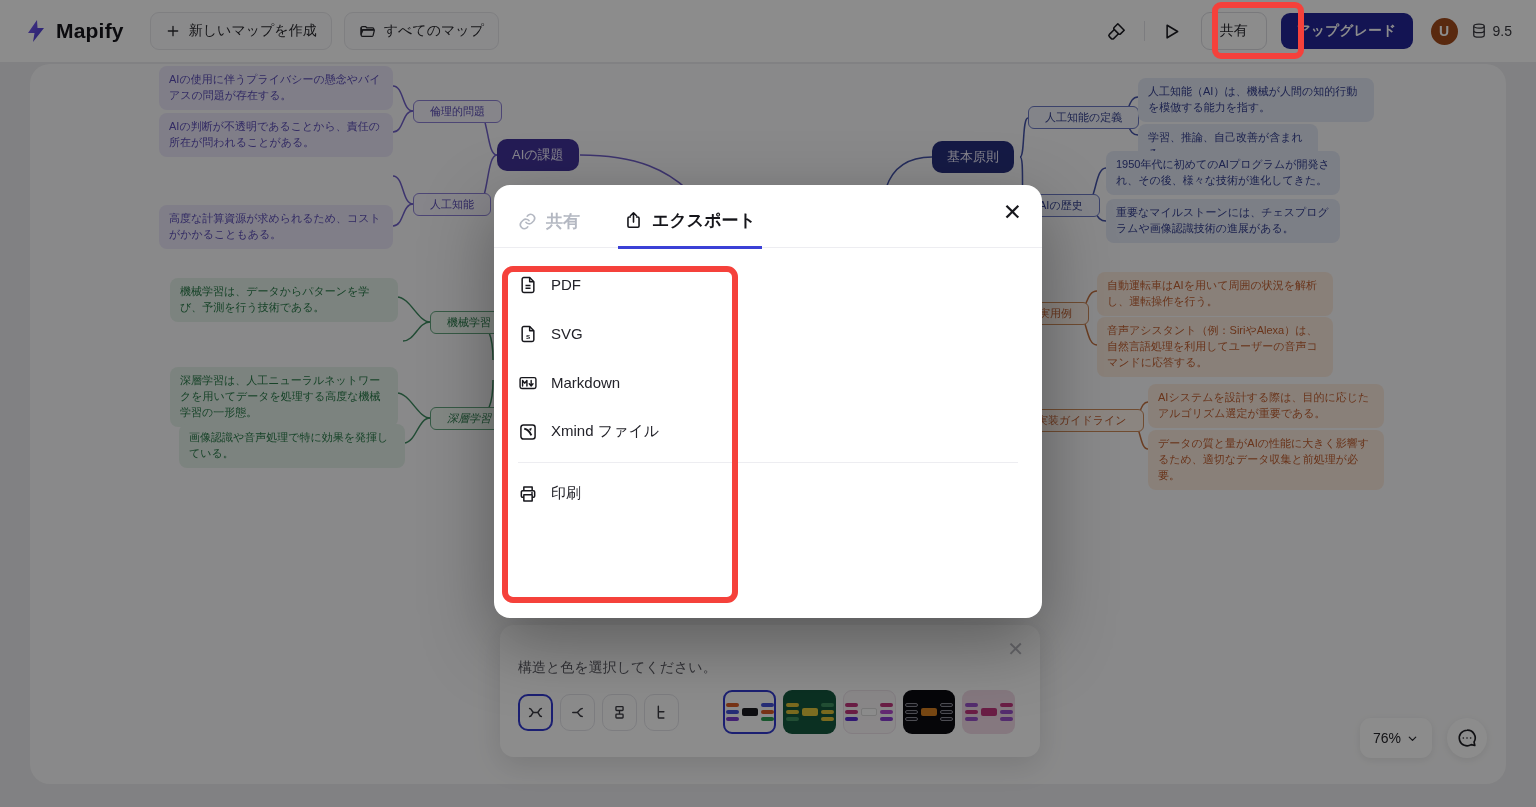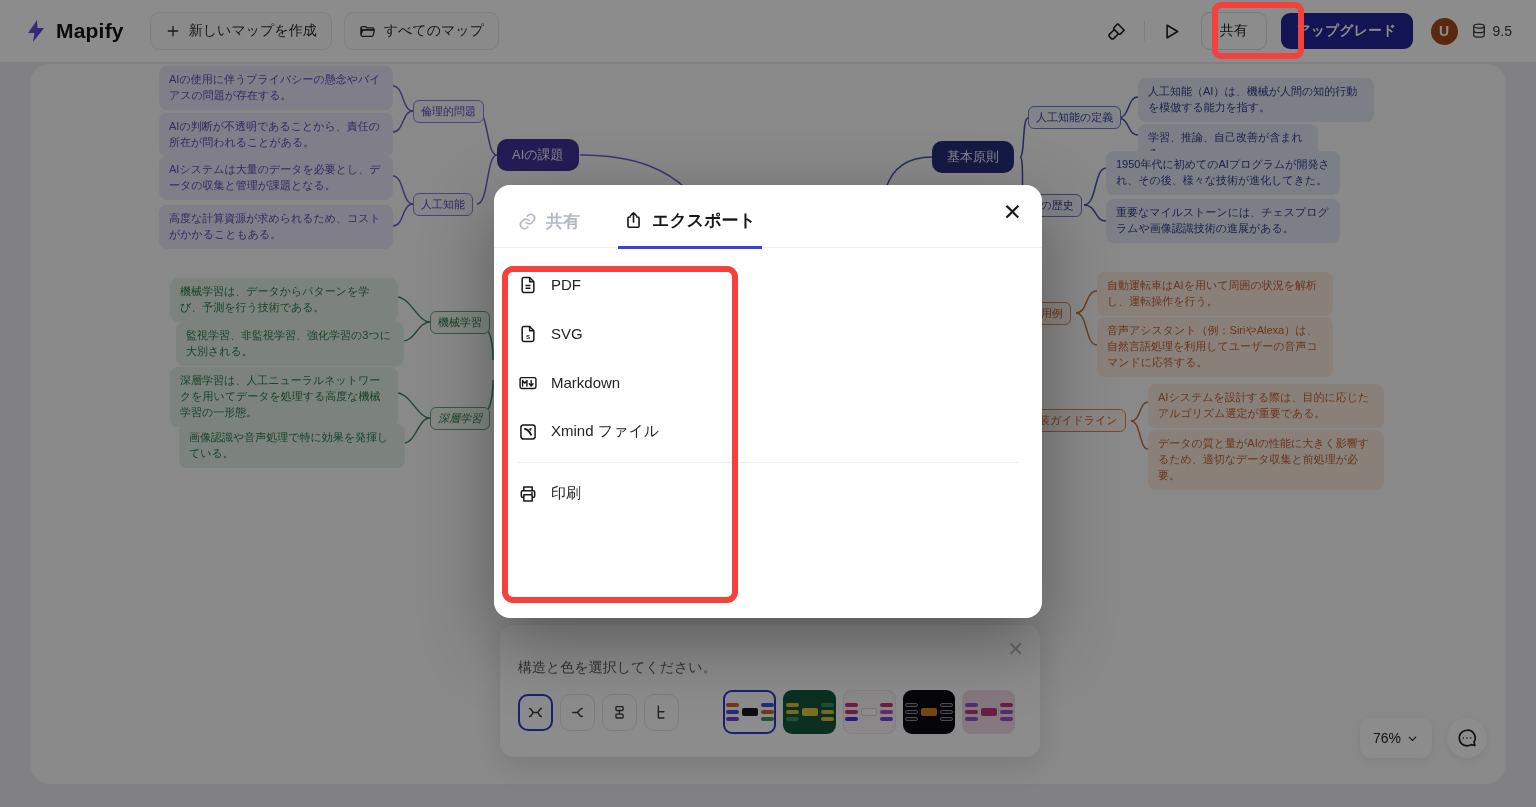--- a/index.html
+++ b/index.html
@@ -27,21 +27,21 @@
 
   
   .canvas { position:absolute; left:30px; top:64px; width:1476px; height:720px; background:#fafafb; border-radius:20px; }
   .lines { position:absolute; left:0; top:0; width:1536px; height:807px; pointer-events:none; }
 
   .node { position:absolute; font-size:11px; line-height:1.45; border-radius:8px; padding:6px 10px; cursor:pointer; }
   .nd-purple { background:#e9e5f8; color:#5b4db5; }
   .nd-green  { background:#e2efe7; color:#2a7a4a; }
   .nd-navy   { background:#e2e7f5; color:#35408f; }
   .nd-orange { background:#fae9dd; color:#bf5f30; }
-  .pill { position:absolute; font-size:11px; padding:3px 7px; border-radius:6px; border:1px solid; white-space:nowrap; cursor:pointer; }
+  .pill { position:absolute; font-size:11px; padding:3px 16px; border-radius:6px; border:1px solid; white-space:nowrap; cursor:pointer; }
   .pl-purple { background:#f4f2fc; border-color:#8d80d6; color:#5b4db5; }
   .pl-green  { background:#eef7f1; border-color:#63a57e; color:#2a7a4a; }
   .pl-navy   { background:#eef1fa; border-color:#6c79c4; color:#35408f; }
   .pl-orange { background:#fdf2ea; border-color:#cd8a5a; color:#bf5f30; }
   .root { position:absolute; font-size:13px; font-weight:500; color:#f2efff; border-radius:10px;
           padding:7px 15px; white-space:nowrap; cursor:pointer; }
   .rt-purple { background:#43339c; }
   .rt-navy   { background:#27307f; }
 
   
@@ -203,27 +203,25 @@
       <path d="M1076,313 C1088,313 1085,291 1097,291"></path>
       <path d="M1076,313 C1088,313 1085,345 1097,345"></path>
       <path d="M1131,421 C1141,421 1139,402 1148,402"></path>
       <path d="M1131,421 C1141,421 1139,449 1148,449"></path>
     </g>
   </svg>
 
   <div class="node nd-purple" style="left:159px; top:66px;  width:234px;">AIの使用に伴うプライバシーの懸念やバイアスの問題が存在する。</div>
   <div class="node nd-purple" style="left:159px; top:113px; width:234px;">AIの判断が不透明であることから、責任の所在が問われることがある。</div>
   <div class="pill pl-purple" style="left:413px; top:100px;">倫理的問題</div>
-  <div class="node nd-purple" style="left:159px; top:156px; width:234px;">AIシステムは大量のデータを必要とし、データの収集と管理が課題となる。</div>
   <div class="node nd-purple" style="left:159px; top:205px; width:234px;">高度な計算資源が求められるため、コストがかかることもある。</div>
   <div class="pill pl-purple" style="left:413px; top:193px;">人工知能</div>
   <div class="root rt-purple" style="left:497px; top:139px;">AIの課題</div>
 
   <div class="node nd-green" style="left:170px; top:278px; width:228px;">機械学習は、データからパターンを学び、予測を行う技術である。</div>
-  <div class="node nd-green" style="left:176px; top:322px; width:228px;">監視学習、非監視学習、強化学習の3つに大別される。</div>
   <div class="pill pl-green" style="left:430px; top:311px;">機械学習</div>
   <div class="node nd-green" style="left:170px; top:367px; width:228px;">深層学習は、人工ニューラルネットワークを用いてデータを処理する高度な機械学習の一形態。</div>
   <div class="node nd-green" style="left:179px; top:424px; width:226px;">画像認識や音声処理で特に効果を発揮している。</div>
   <div class="pill pl-green" style="left:430px; top:407px;font-style:italic;">深層学習</div>
 
   <div class="root rt-navy" style="left:932px; top:141px;">基本原則</div>
   <div class="pill pl-navy" style="left:1028px; top:106px;">人工知能の定義</div>
   <div class="node nd-navy" style="left:1138px; top:78px;  width:236px;">人工知能（AI）は、機械が人間の知的行動を模倣する能力を指す。</div>
   <div class="node nd-navy" style="left:1138px; top:124px; width:180px;">学習、推論、自己改善が含まれる。</div>
   <div class="pill pl-navy" style="left:1022px; top:194px;">AIの歴史</div>

